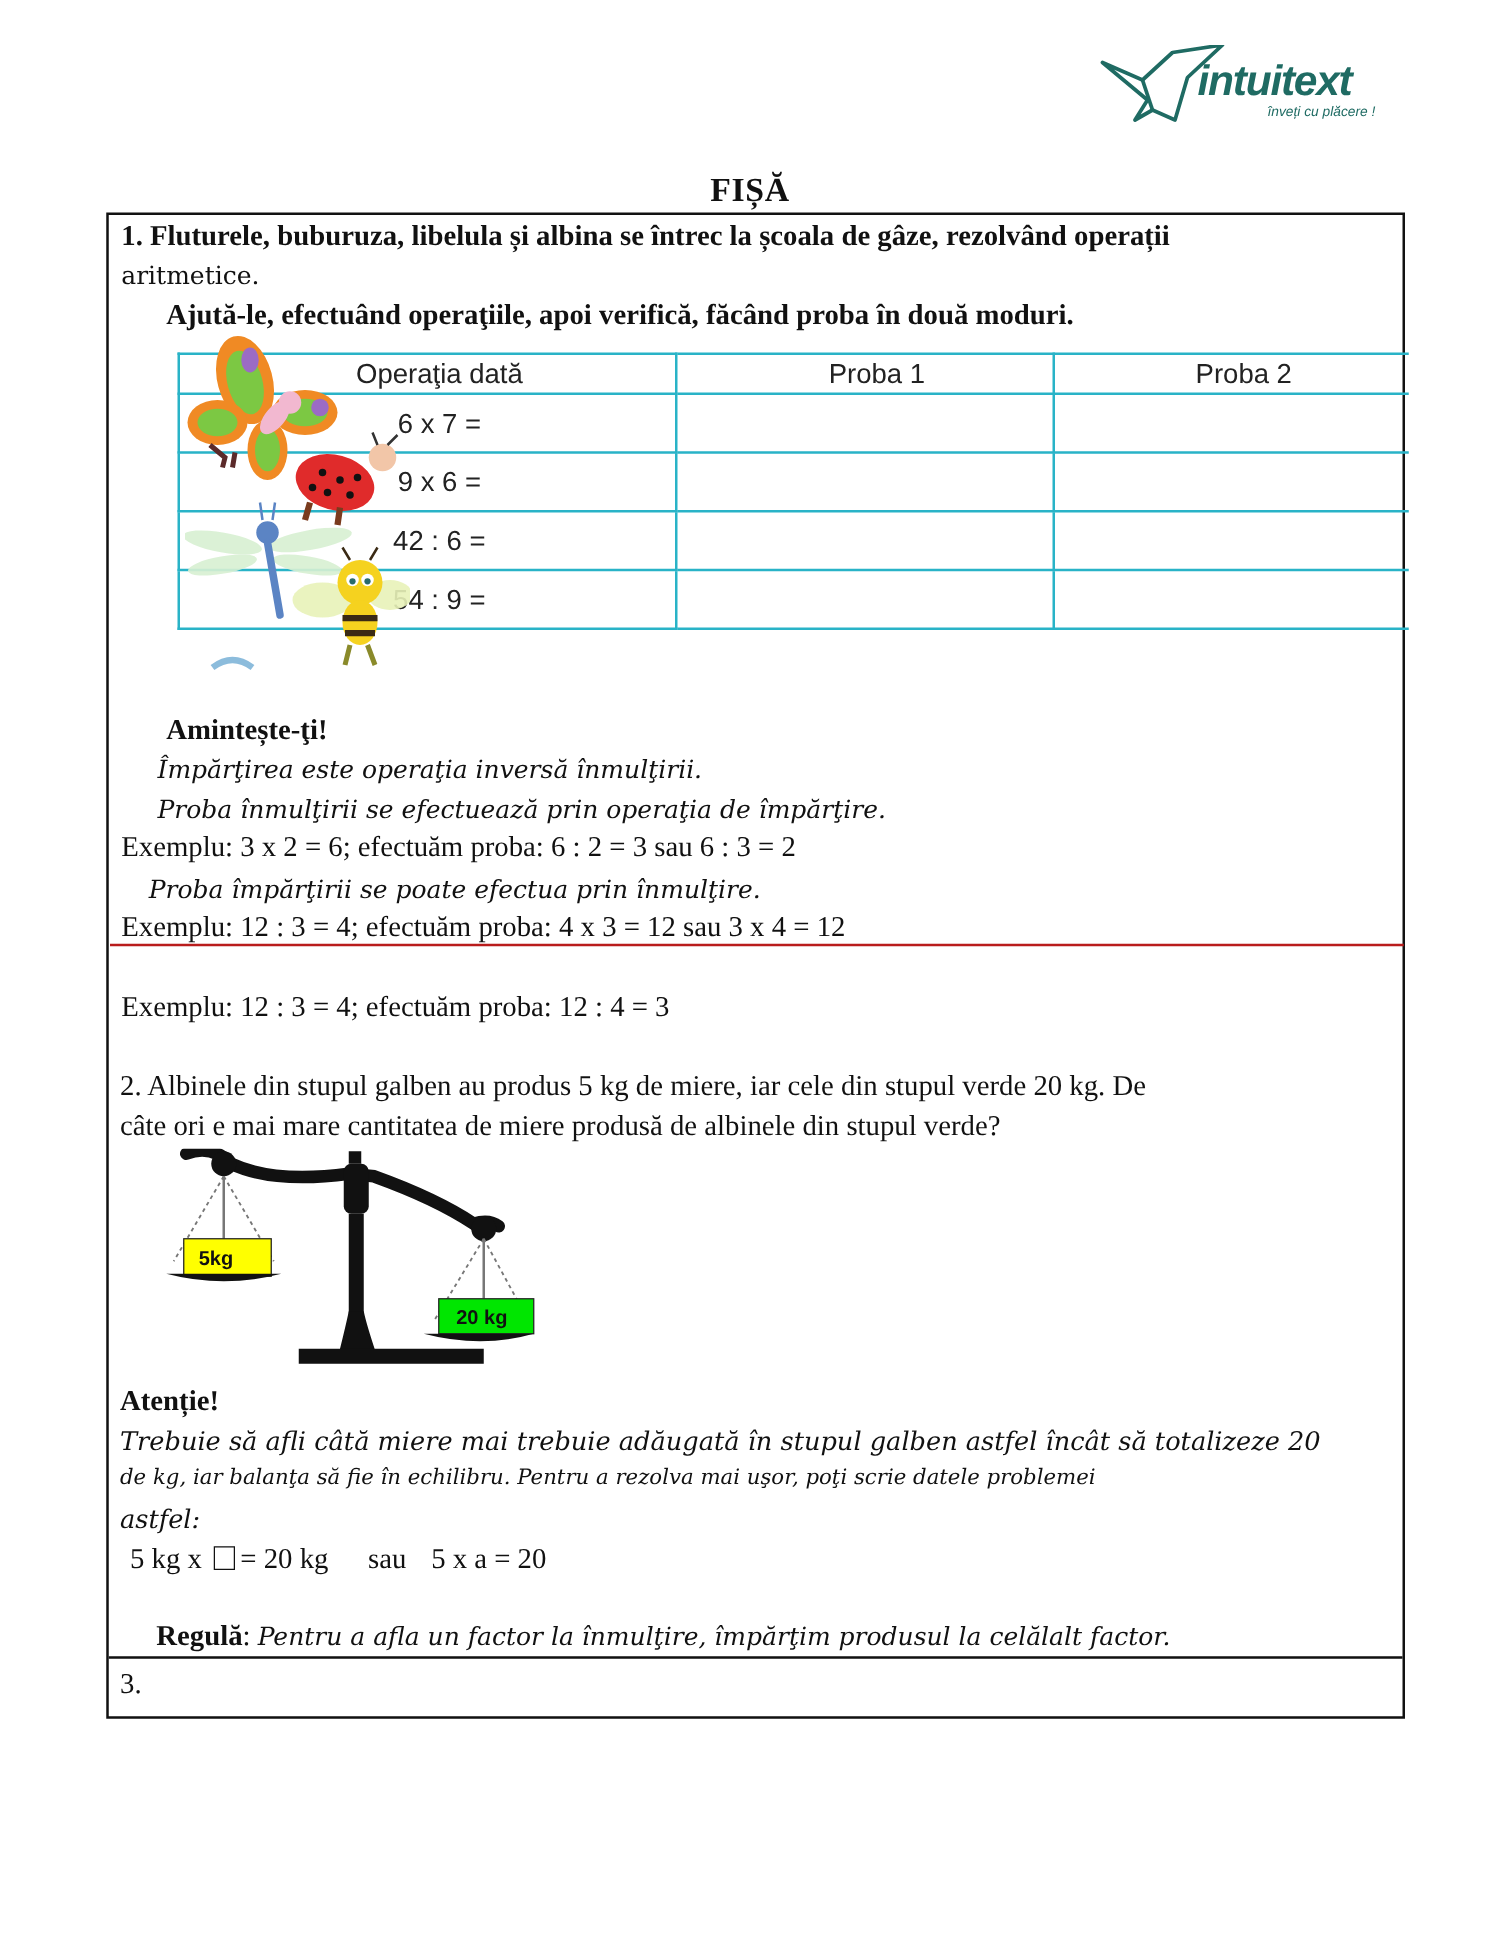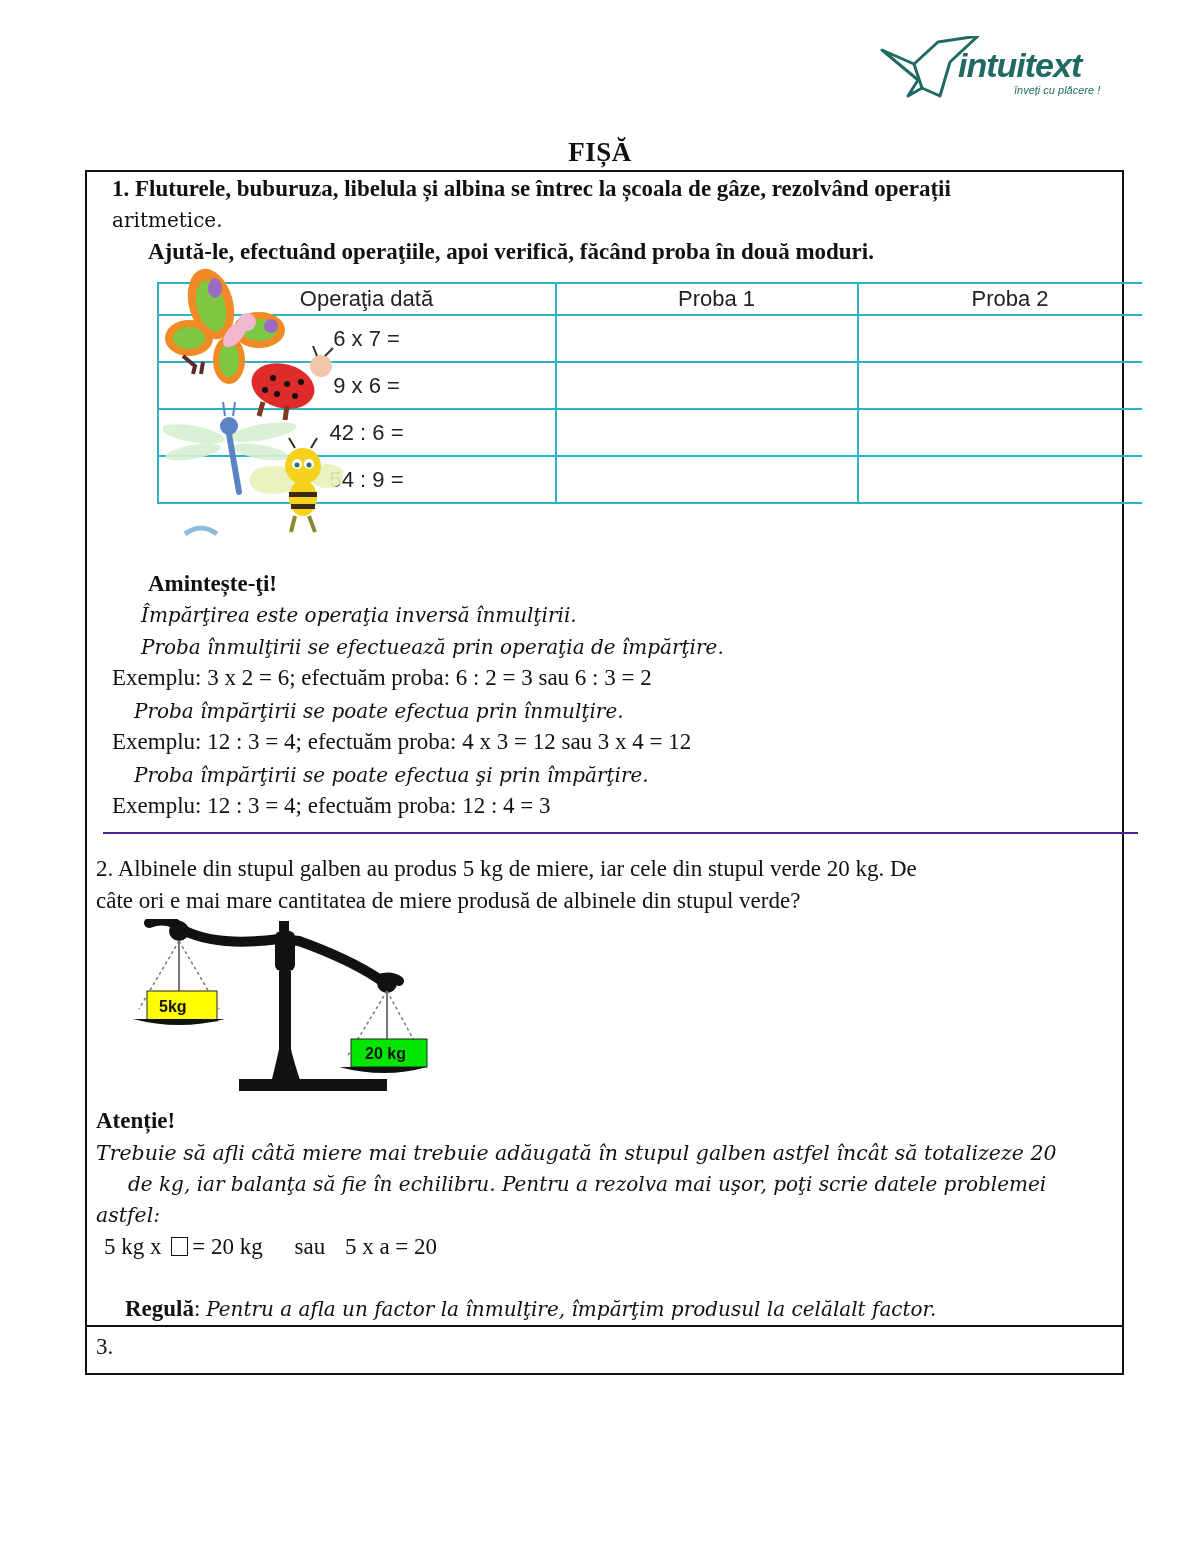--- a/index.html
+++ b/index.html
@@ -7,21 +7,21 @@
   body { position: relative; font-family: "Liberation Serif", "DejaVu Serif", serif; color: #111; overflow: hidden; }
 
   .logo { position: absolute; left: 878px; top: 36px; width: 232px; height: 66px; }
   .logo svg { position: absolute; left: 0; top: 0; }
   .logo-word { position: absolute; left: 80px; top: 10px; font-family: "Liberation Sans", sans-serif; font-weight: bold; font-style: italic; font-size: 34px; color: #1f6b63; letter-spacing: -1px; }
   .logo-tag { position: absolute; left: 136px; top: 48px; font-family: "Liberation Sans", sans-serif; font-style: italic; font-size: 11px; color: #1f6b63; }
 
   .title { position: absolute; left: 0; width: 1200px; top: 137px; text-align: center; font-weight: bold; font-size: 27px; letter-spacing: 0.5px; }
 
   .sheet { position: absolute; left: 85px; top: 170px; width: 1039px; height: 1205px; border: 2px solid #111; }
-  .sec1 { position: absolute; left: 16px; top: 0; width: 100%; height: 662px; border-bottom: 2px solid #4c1d95; }
+  .sec1 { position: absolute; left: 1px; top: 0; width: 100%; height: 585px; border-bottom: 2px solid #b91c1c; }
   .sec2 { position: absolute; left: 0; top: 679px; width: 100%; height: 476px; border-bottom: 2px solid #111; }
   .sec3 { position: absolute; left: 0; top: 1155px; width: 100%; height: 46px; }
 
   .line { position: absolute; font-size: 23px; white-space: nowrap; }
   .bold { font-weight: bold; }
   .ital { font-style: italic; font-family: "DejaVu Serif", serif; font-size: 20px; }
 
   
   .ops-table { position: absolute; left: 54px; top: 110px; width: 985px; border-collapse: collapse; font-family: "Liberation Sans", sans-serif; font-size: 22px; color: #222; }
   .ops-table td, .ops-table th { border: 2px solid #29b3c7; font-weight: normal; text-align: center; padding-left: 19px; }
@@ -146,21 +146,20 @@
       </g>
       <path d="M22 268 Q38 256 54 268" stroke="#8cbcdc" stroke-width="5" fill="none"></path>
     </svg>
 
     <div class="line bold" style="left:45px;top:399px;">Amintește-ţi!</div>
     <div class="line ital" style="left:38px;top:431px;">Împărţirea este operaţia inversă înmulţirii.</div>
     <div class="line ital" style="left:38px;top:463px;">Proba înmulţirii se efectuează prin operaţia de împărţire.</div>
     <div class="line bold" style="left:9px;top:493px;font-weight:normal;">Exemplu: 3 x 2 = 6; efectuăm proba: 6 : 2 = 3 sau 6 : 3 = 2</div>
     <div class="line ital" style="left:31px;top:527px;">Proba împărţirii se poate efectua prin înmulţire.</div>
     <div class="line" style="left:9px;top:557px;">Exemplu: 12 : 3 = 4; efectuăm proba: 4 x 3 = 12 sau 3 x 4 = 12</div>
-    <div class="line ital" style="left:31px;top:591px;">Proba împărţirii se poate efectua şi prin împărţire.</div>
     <div class="line" style="left:9px;top:621px;">Exemplu: 12 : 3 = 4; efectuăm proba: 12 : 4 = 3</div>
   </div>
 
   <div class="sec2">
     <div class="line" style="left:9px;top:5px;">2. Albinele din stupul galben au produs 5 kg de miere, iar cele din stupul verde 20 kg. De</div>
     <div class="line" style="left:9px;top:37px;">câte ori e mai mare cantitatea de miere produsă de albinele din stupul verde?</div>
 
     <svg class="scale" viewBox="0 0 300 180">
 
       <path d="M20 4 Q40 -4 56 12 Q90 28 150 20 L170 22 Q220 40 250 60 Q262 56 270 62" stroke="#111" stroke-width="10" fill="none" stroke-linecap="round"></path>
@@ -185,21 +184,21 @@
         <path d="M258 72 L218 138 M258 72 L294 138" stroke="#777" stroke-width="1.5" stroke-dasharray="3 3"></path>
         <path d="M258 72 L258 120" stroke="#777" stroke-width="2"></path>
         <rect x="222" y="120" width="76" height="28" fill="#00e600" stroke="#222" stroke-width="1"></rect>
         <text x="236" y="140" font-family="Liberation Sans, sans-serif" font-weight="bold" font-size="16" fill="#111">20 kg</text>
         <path d="M210 148 Q256 160 298 148 Z" fill="#111"></path>
       </g>
     </svg>
 
     <div class="line bold" style="left:9px;top:257px;">Atenție!</div>
     <div class="line ital" style="left:9px;top:290px;font-size:20.5px;">Trebuie să afli câtă miere mai trebuie adăugată în stupul galben astfel încât să totalizeze 20</div>
-    <div class="line ital" style="left:9px;top:321px;font-size:20px;margin-left:32px;">de kg, iar balanţa să fie în echilibru. Pentru a rezolva mai uşor, poţi scrie datele problemei</div>
+    <div class="line ital" style="left:9px;top:321px;font-size:17px;">de kg, iar balanţa să fie în echilibru. Pentru a rezolva mai uşor, poţi scrie datele problemei</div>
     <div class="line ital" style="left:9px;top:352px;font-size:20.5px;">astfel:</div>
 
     <div class="line" style="left:17px;top:383px;">
       <span>5 kg x</span>
       <span class="square"></span><span>= 20 kg</span>
       <span style="margin-left:26px;">sau</span>
       <span style="margin-left:14px;">5 x a = 20</span>
     </div>
 
     <div class="line" style="left:38px;top:445px;text-align:right;">

